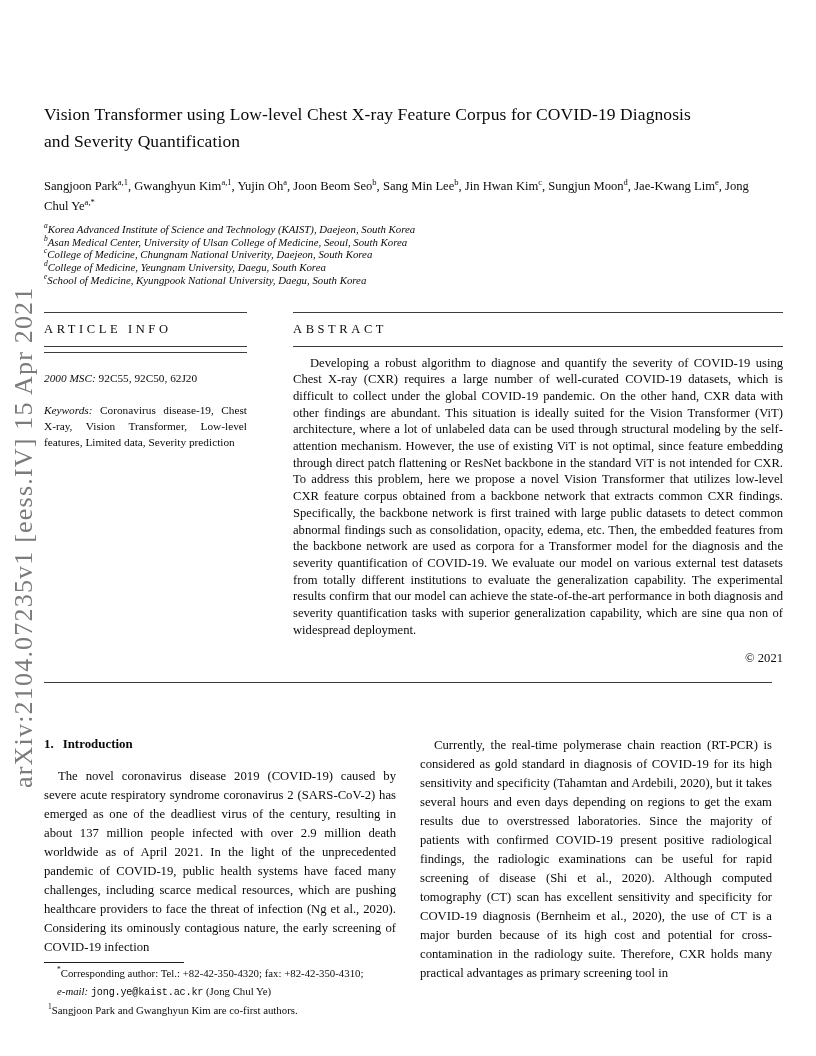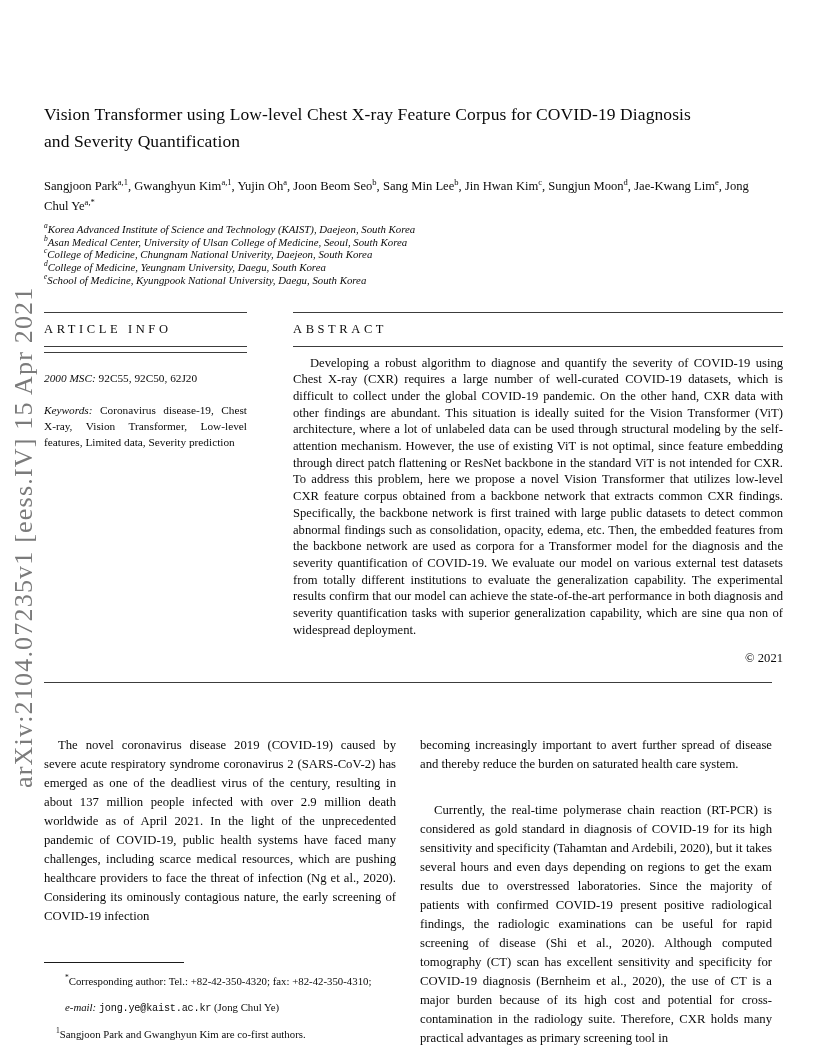--- a/index.html
+++ b/index.html
@@ -46,21 +46,21 @@
   .sec-heading .num{margin-right:9px;}
   .para{margin:0;}
   .para.indent{text-indent:14px;}
   .para + .para{margin-top:27px;}
   
   .footnotes{
     position:absolute;left:44px;top:961px;width:354px;background:#ffffff;
     font-size:10.8px;line-height:13.8px;z-index:5;padding-top:1px;
   }
   .fn-rule{width:140px;border-top:1px solid #1a1a1a;margin:0 0 3px 0;}
-  .footnotes p{margin:12px;}
+  .footnotes p{margin:4px;}
   .fn-line1, .fn-line2{padding-left:9px;}
   .footnotes sup{font-size:7.5px;line-height:0;}
   .email-label{font-style:italic;}
   .email{font-family:"Liberation Mono", monospace;font-size:10.2px;letter-spacing:-0.2px;}
 </style>
 </head>
 <body>
 
 <div class="page">
 
@@ -92,27 +92,27 @@
       <div class="rule"></div>
       <p class="abs-text">Developing a robust algorithm to diagnose and quantify the severity of COVID-19 using Chest X-ray (CXR) requires a large number of well-curated COVID-19 datasets, which is difficult to collect under the global COVID-19 pandemic. On the other hand, CXR data with other findings are abundant. This situation is ideally suited for the Vision Transformer (ViT) architecture, where a lot of unlabeled data can be used through structural modeling by the self-attention mechanism. However, the use of existing ViT is not optimal, since feature embedding through direct patch flattening or ResNet backbone in the standard ViT is not intended for CXR. To address this problem, here we propose a novel Vision Transformer that utilizes low-level CXR feature corpus obtained from a backbone network that extracts common CXR findings. Specifically, the backbone network is first trained with large public datasets to detect common abnormal findings such as consolidation, opacity, edema, etc. Then, the embedded features from the backbone network are used as corpora for a Transformer model for the diagnosis and the severity quantification of COVID-19. We evaluate our model on various external test datasets from totally different institutions to evaluate the generalization capability. The experimental results confirm that our model can achieve the state-of-the-art performance in both diagnosis and severity quantification tasks with superior generalization capability, which are sine qua non of widespread deployment.</p>
       <div class="copyright">© 2021</div>
     </div>
   </div>
 
   <div class="full-rule"></div>
 
   <div class="body-cols">
     <div class="bcol">
+      <h2 class="sec-heading"><span class="num">1.</span><span>Introduction</span></h2>
       <div id="left-paras">
           <p class="para indent">The novel coronavirus disease 2019 (COVID-19) caused by severe acute respiratory syndrome coronavirus 2 (SARS-CoV-2) has emerged as one of the deadliest virus of the century, resulting in about 137 million people infected with over 2.9 million death worldwide as of April 2021. In the light of the unprecedented pandemic of COVID-19, public health systems have faced many challenges, including scarce medical resources, which are pushing healthcare providers to face the threat of infection (Ng et al., 2020). Considering its ominously contagious nature, the early screening of COVID-19 infection</p>
         </div>
     </div>
     <div class="bcol">
       <div id="right-paras">
-          <p class="para">becoming increasingly important to avert further spread of disease and thereby reduce the burden on saturated health care system.</p>
           <p class="para indent">Currently, the real-time polymerase chain reaction (RT-PCR) is considered as gold standard in diagnosis of COVID-19 for its high sensitivity and specificity (Tahamtan and Ardebili, 2020), but it takes several hours and even days depending on regions to get the exam results due to overstressed laboratories. Since the majority of patients with confirmed COVID-19 present positive radiological findings, the radiologic examinations can be useful for rapid screening of disease (Shi et al., 2020). Although computed tomography (CT) scan has excellent sensitivity and specificity for COVID-19 diagnosis (Bernheim et al., 2020), the use of CT is a major burden because of its high cost and potential for cross-contamination in the radiology suite. Therefore, CXR holds many practical advantages as primary screening tool in</p>
         </div>
     </div>
   </div>
 
   <div class="footnotes">
     <div class="fn-rule"></div>
     <p class="fn-line1"><sup>*</sup><span>Corresponding author: Tel.: +82-42-350-4320; fax: +82-42-350-4310;</span></p>
     <p class="fn-line2"><span class="email-label">e-mail:</span> <span class="email">jong.ye@kaist.ac.kr</span> <span>(Jong Chul Ye)</span></p>
     <p class="fn-line3"><sup>1</sup><span>Sangjoon Park and Gwanghyun Kim are co-first authors.</span></p>

